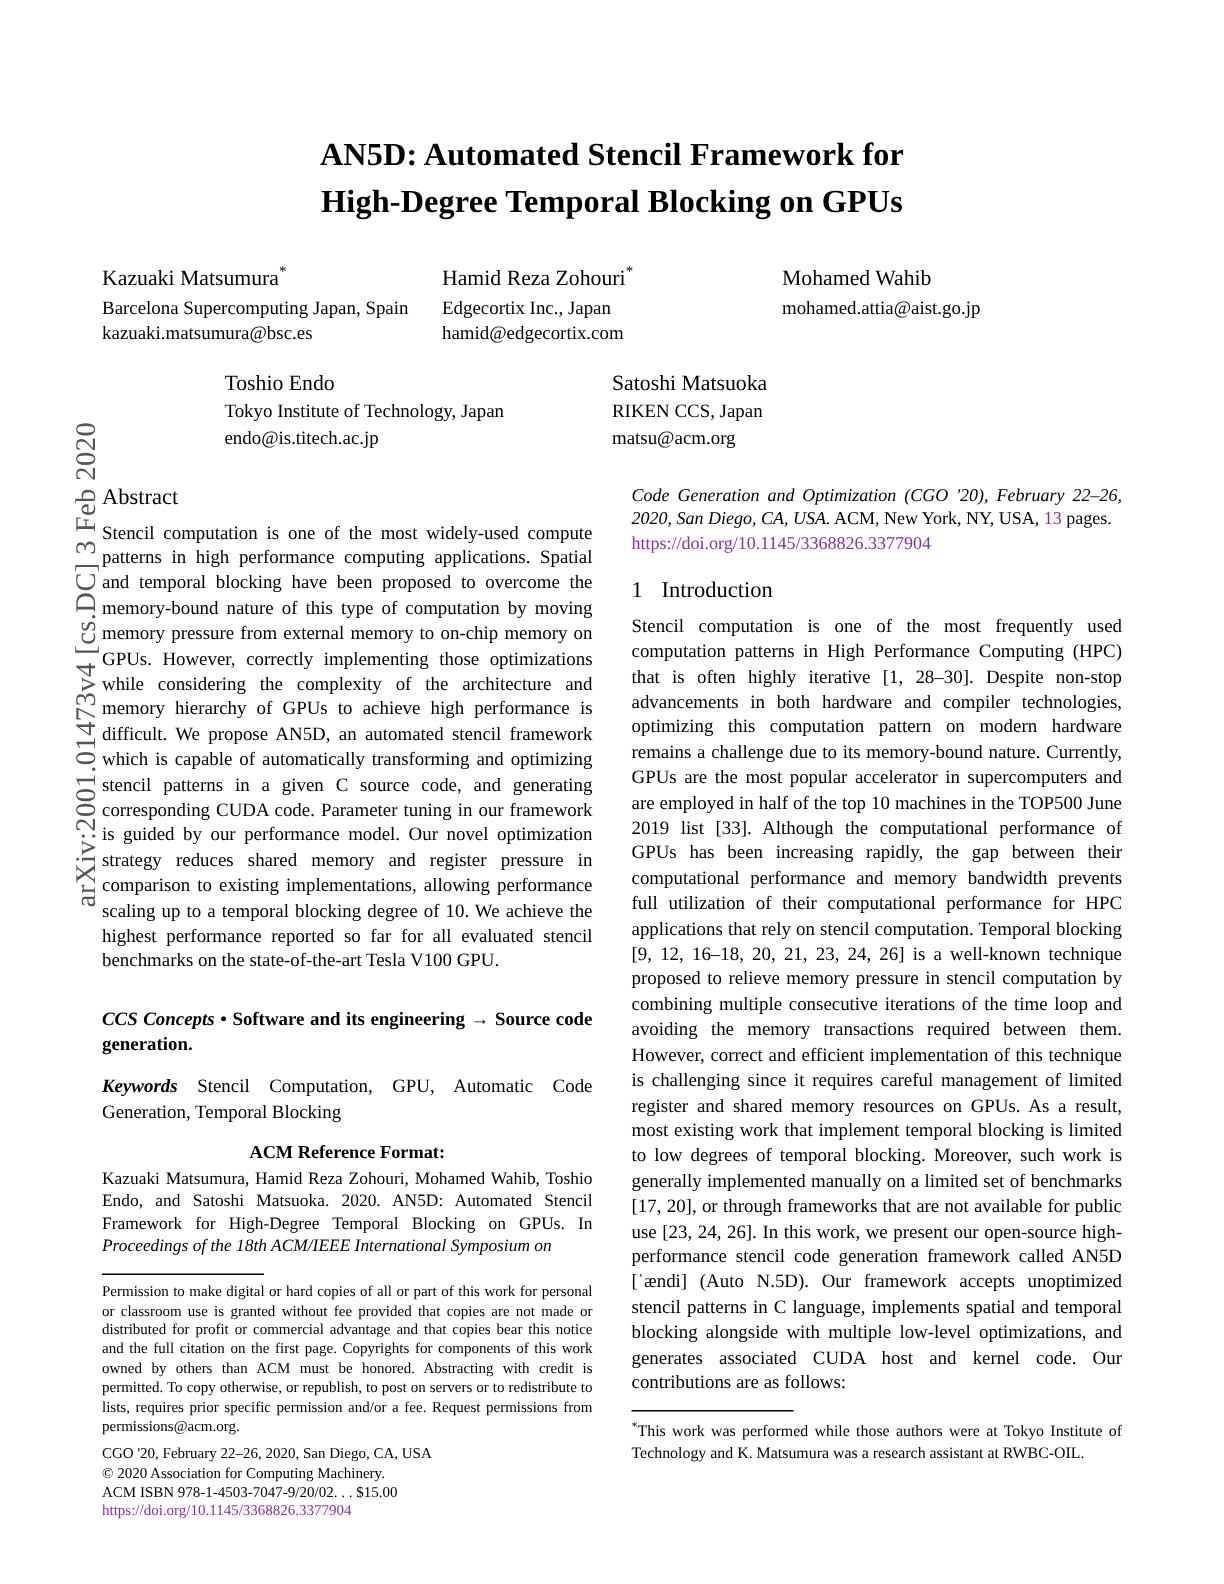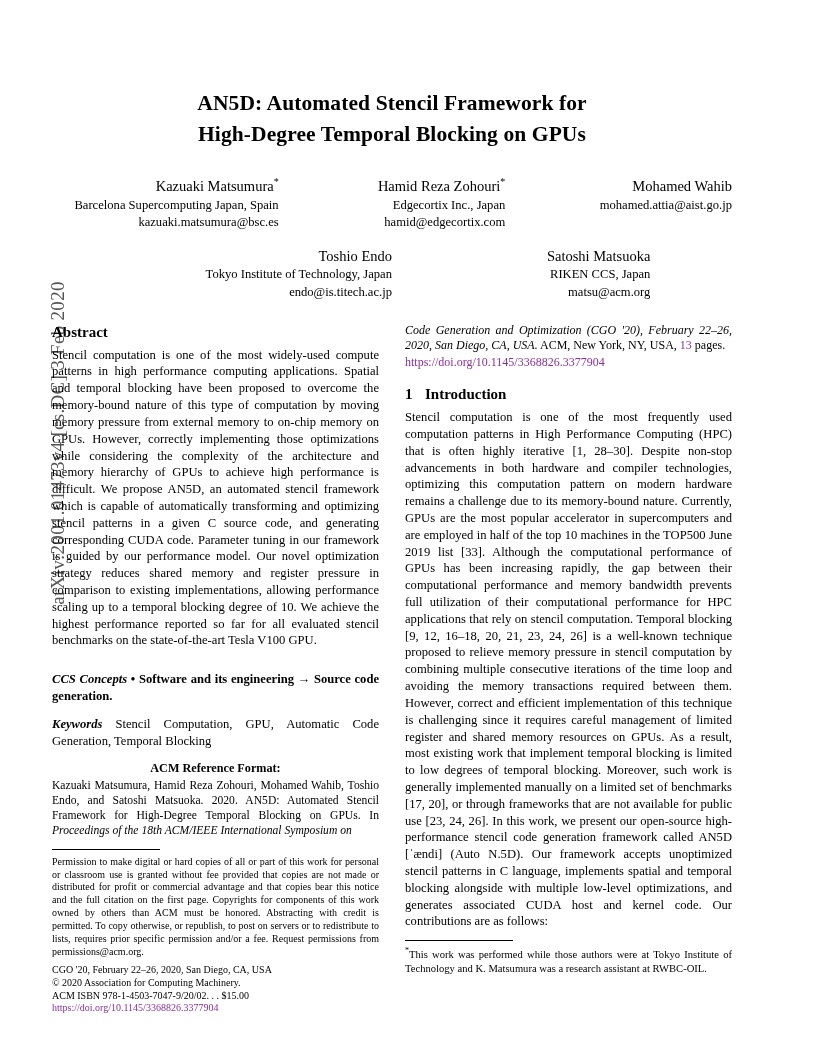--- a/index.html
+++ b/index.html
@@ -28,21 +28,21 @@
     font-family: "Liberation Serif", serif;
     font-size: 19px;
     letter-spacing: 0.3px;
     color: #555555;
     text-align: center;
     white-space: nowrap;
   }
 
   .content {
     position: absolute;
-    left: 52px;
+    left: 68px;
     top: 70px;
     width: 680px;
   }
 
   .title {
     text-align: center;
     font-size: 21.5px;
     font-weight: bold;
     line-height: 1.42;
     letter-spacing: 0.1px;
@@ -54,21 +54,21 @@
   }
   .author-row {
     display: flex;
     justify-content: center;
     width: 100%;
   }
   .author-row.row1 .author-block { width: 33.33%; }
   .author-row.row2 { margin-top: 14px; }
   .author-row.row2 .author-block { width: 38%; }
   .author-block {
-    text-align: right;
+    text-align: left;
     line-height: 1.36;
   }
   .author-name {
     font-size: 14.5px;
   }
   .author-name sup {
     font-size: 10px;
     vertical-align: super;
   }
   .author-affil {
@@ -82,21 +82,21 @@
     display: flex;
     margin-top: 22px;
     gap: 26px;
   }
   .col {
     width: 327px;
   }
 
   h2.sec {
     font-size: 15px;
-    font-weight: bold;
+    font-weight: normal;
     margin: 0 0 6px 0;
     line-height: 1.2;
   }
   h2.sec .secnum {
     display: inline-block;
     width: 20px;
   }
 
   p.body {
     font-size: 12.6px;

